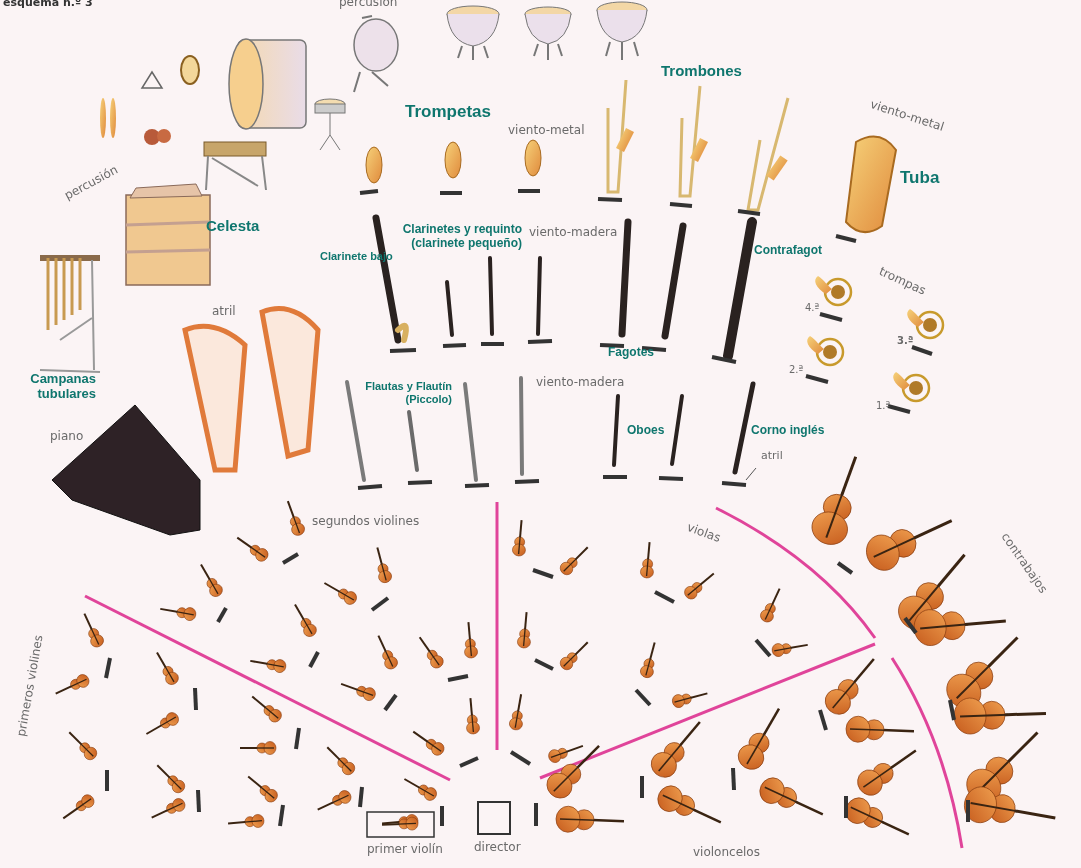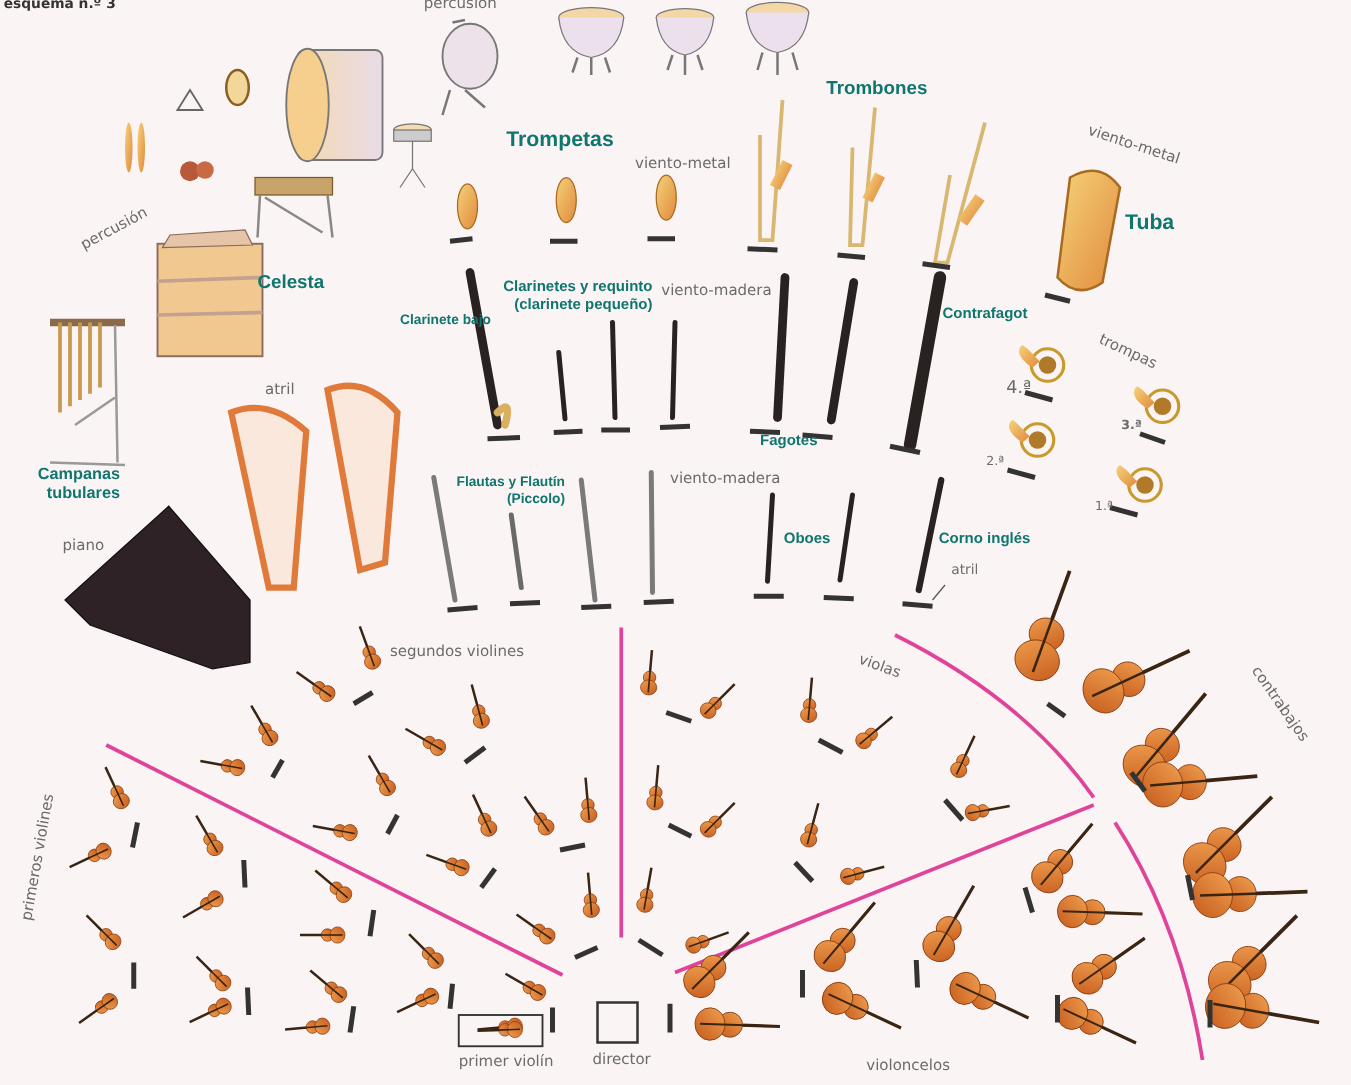--- a/index.html
+++ b/index.html
@@ -365,18 +365,18 @@
   <div>Campanas</div>
   <div>tubulares</div>
 </div>
 <div class="lbl-blue" style="left:356px;top:380px;font-size:11px;width:96px;">
   <div>Flautas y Flautín</div>
   <div>(Piccolo)</div>
 </div>
 <div class="lbl-blue" style="left:627px;top:424px;font-size:12px;">Oboes</div>
 <div class="lbl-blue" style="left:751px;top:424px;font-size:12px;">Corno inglés</div>
 
-<div class="lbl-gray" style="left:805px;top:302px;font-size:14px;">4.ª</div>
+<div class="lbl-gray" style="left:805px;top:302px;font-size:10px;">4.ª</div>
 <div class="lbl-gray" style="left:897px;top:335px;font-size:10px;font-weight:bold;">3.ª</div>
 <div class="lbl-gray" style="left:789px;top:364px;font-size:10px;">2.ª</div>
 <div class="lbl-gray" style="left:876px;top:400px;font-size:10px;">1.ª</div>
 
 </div>
 
 </body></html>

